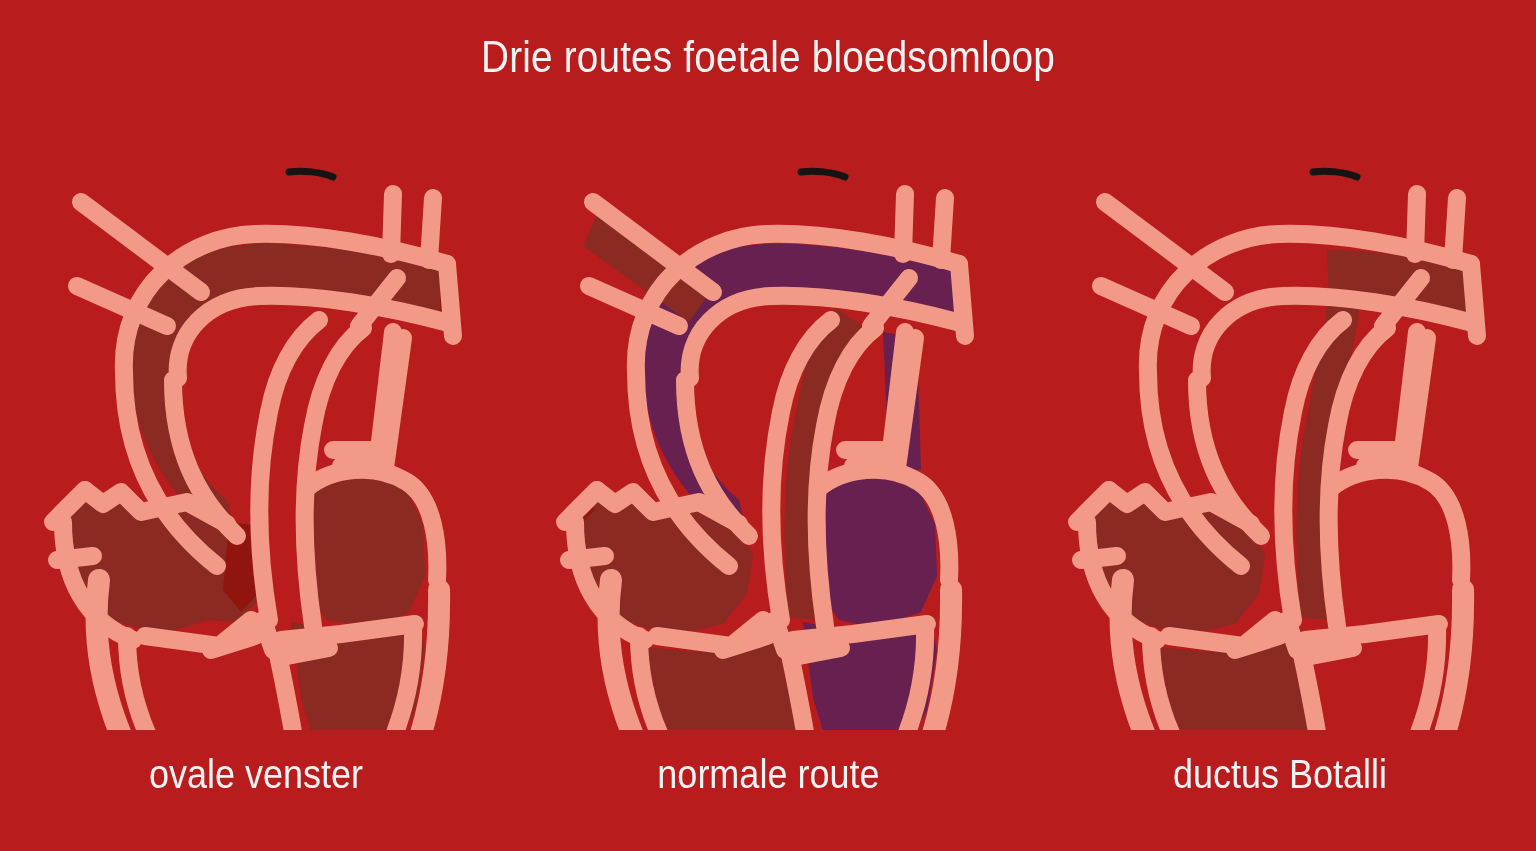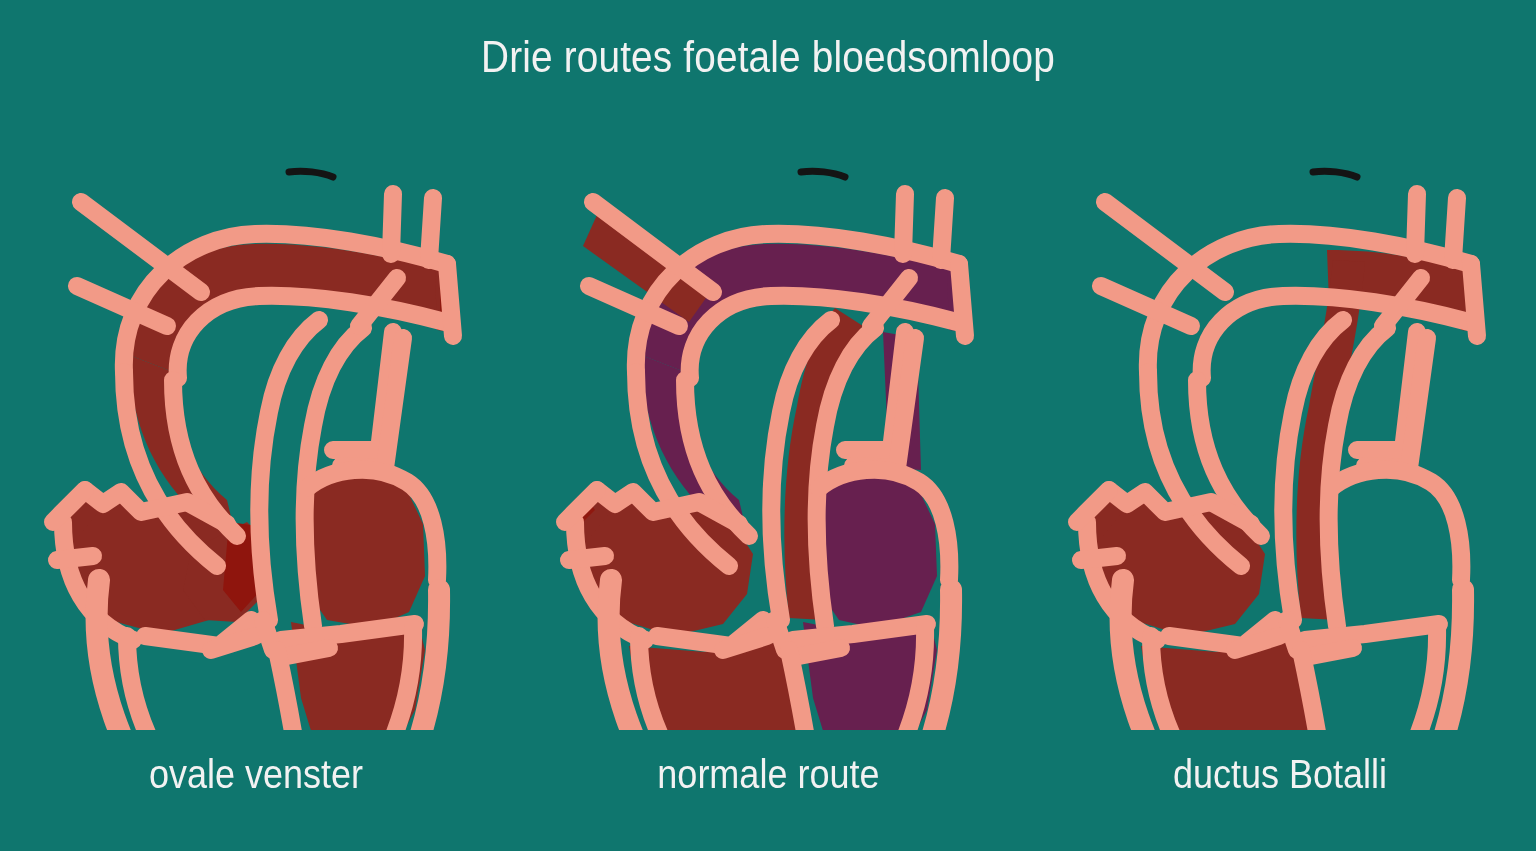--- a/index.html
+++ b/index.html
@@ -11,21 +11,21 @@
     width: 1536px;
     height: 851px;
     overflow: hidden;
     font-family: "Liberation Sans", sans-serif;
   }
 
   #slide {
     position: relative;
     width: 1536px;
     height: 851px;
-    background: #0f766e;
+    background: #b91c1c;
   }
 
   #slide-title {
     position: absolute;
     top: 32px;
     left: 0;
     width: 1536px;
     text-align: center;
     color: #f2f2f2;
     font-size: 44px;

